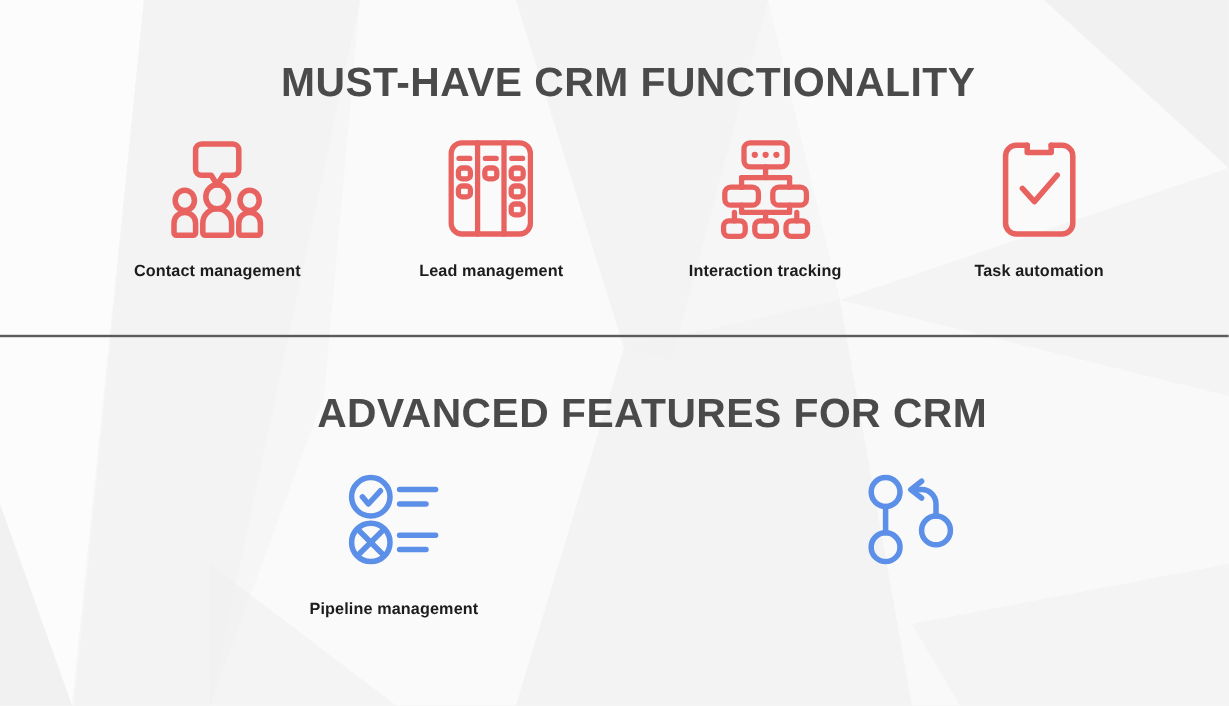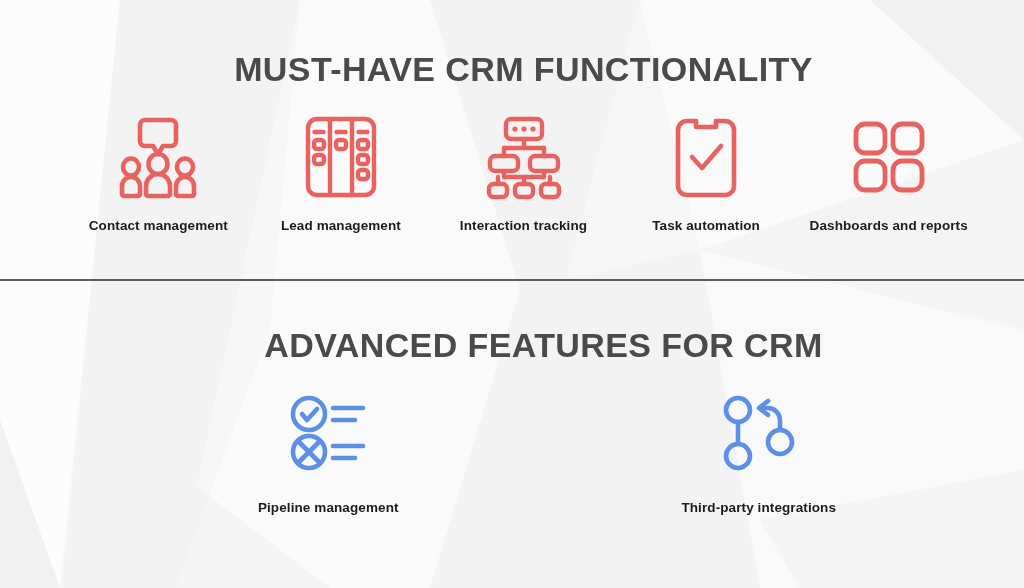--- a/index.html
+++ b/index.html
@@ -205,33 +205,20 @@
             <g fill="none" stroke="#e8625f" stroke-width="4.6" stroke-linecap="round" stroke-linejoin="round">
               <path d="M22 6 H13 a9 9 0 0 0 -9 9 V71 a9 9 0 0 0 9 9 H51 a9 9 0 0 0 9 -9 V15 a9 9 0 0 0 -9 -9 H42"></path>
               <path d="M22 6 v6 h20 V6"></path>
               <path d="M18 42 l10 11 l19 -22"></path>
             </g>
           </svg>
         </div>
         <div class="item-label">Task automation</div>
       </div>
 
-      <div class="item">
-        <div class="icon-box">
-          <svg width="72" height="72" viewBox="0 0 72 72">
-            <g fill="none" stroke="#e8625f" stroke-width="4.8" stroke-linejoin="round">
-              <rect x="3" y="3" width="29" height="29" rx="9"></rect>
-              <rect x="40" y="3" width="29" height="29" rx="9"></rect>
-              <rect x="3" y="40" width="29" height="29" rx="9"></rect>
-              <rect x="40" y="40" width="29" height="29" rx="9"></rect>
-            </g>
-          </svg>
-        </div>
-        <div class="item-label">Dashboards and reports</div>
-      </div>
 
     </div>
   </section>
 
   <div class="divider"></div>
 
   <section class="section section-bottom">
     <h1 class="section-title">ADVANCED FEATURES FOR CRM</h1>
 
     <div class="row row-bottom">
@@ -260,19 +247,18 @@
             <g fill="none" stroke="#5b8fe8" stroke-width="4.6" stroke-linecap="round" stroke-linejoin="round">
               <circle cx="16" cy="14" r="12"></circle>
               <circle cx="16" cy="60" r="12"></circle>
               <path d="M16 26 V48"></path>
               <circle cx="58" cy="46" r="12"></circle>
               <path d="M58 34 V24 a12 12 0 0 0 -12 -12 H38"></path>
               <path d="M46 5 L37 12 L46 19"></path>
             </g>
           </svg>
         </div>
-        <div class="item-label">Third-party integrations</div>
       </div>
 
     </div>
   </section>
 
 </div>
 
 </body></html>

